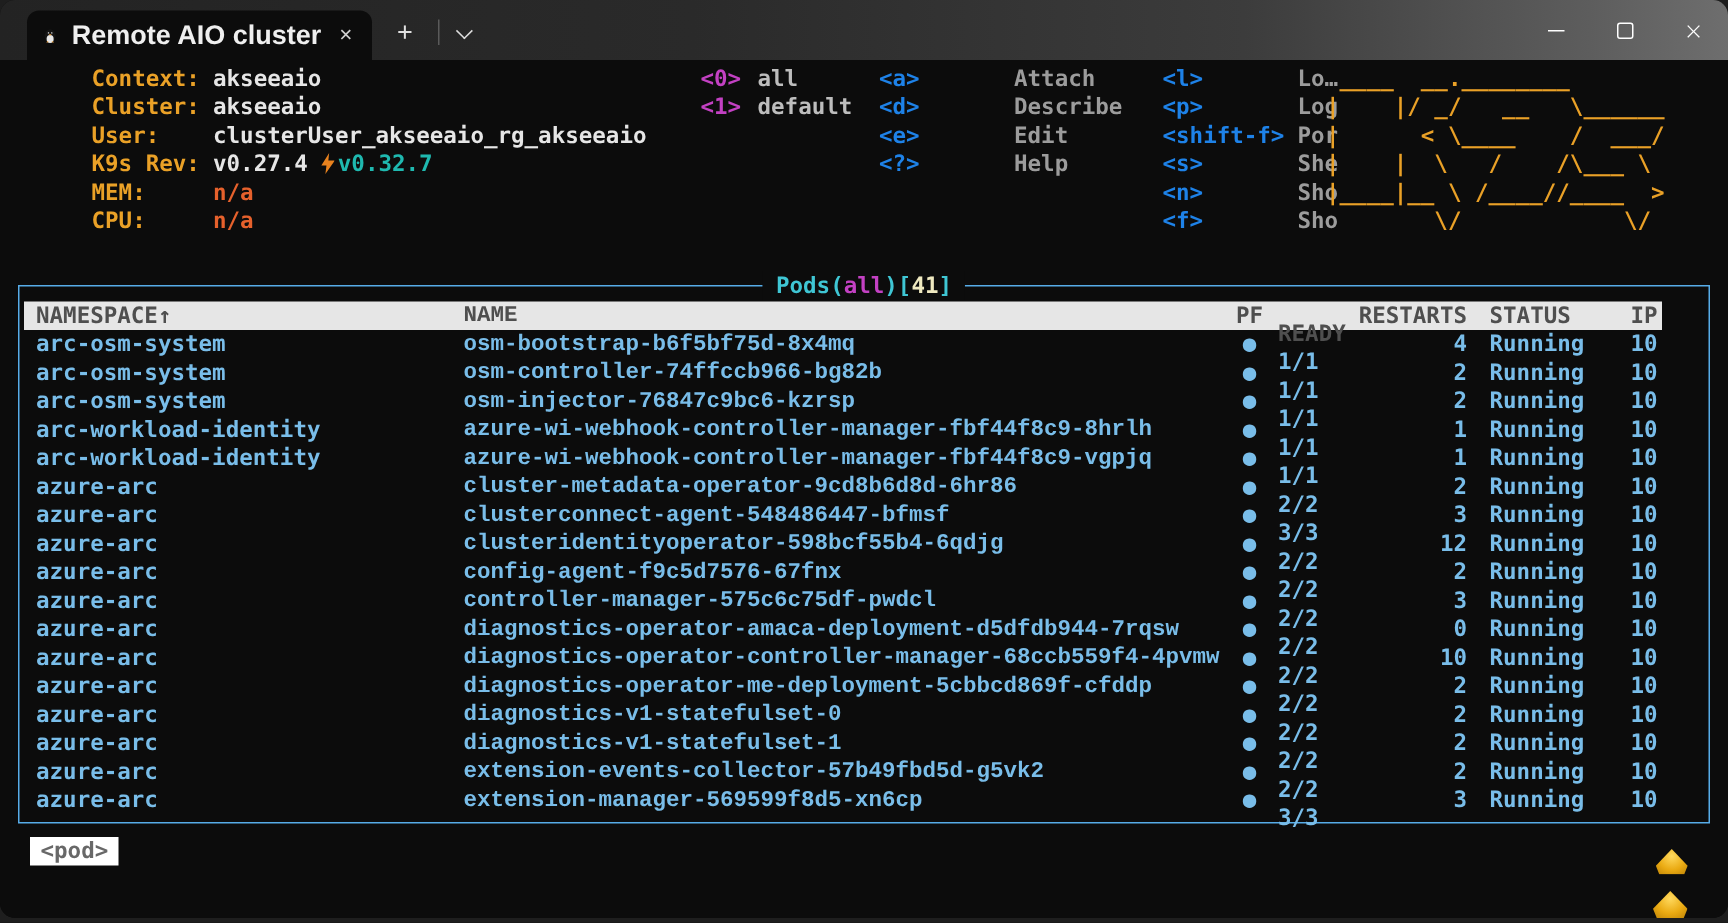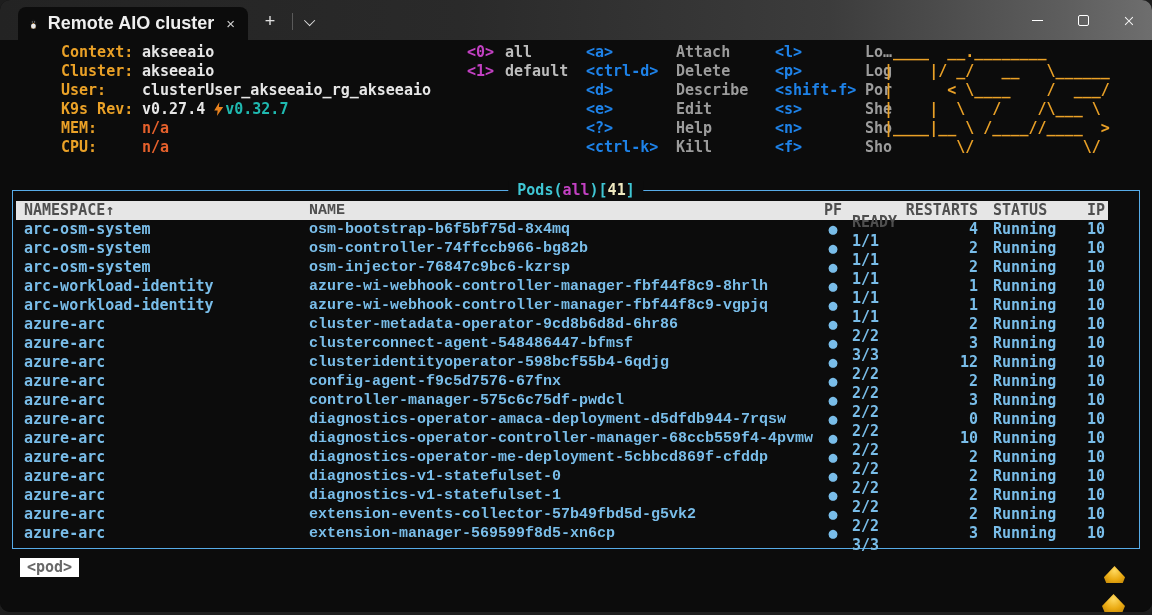--- a/index.html
+++ b/index.html
@@ -108,25 +108,23 @@
         <div class="hline"><span class="hlabel">K9s Rev:</span><span class="hvalue">v0.27.4</span><span class="bolt"></span><span class="upgrade">v0.32.7</span></div>
         <div class="hline"><span class="hlabel">MEM:</span><span class="hvalue na">n/a</span></div>
         <div class="hline"><span class="hlabel">CPU:</span><span class="hvalue na">n/a</span></div>
       </div>
     <div class="nsblock" id="nskeys">
         <div class="hline"><span class="nskey">&lt;0&gt;</span><span class="nsname">all</span></div>
         <div class="hline"><span class="nskey">&lt;1&gt;</span><span class="nsname">default</span></div>
       </div>
     <div class="menu1" id="menu1">
         <div class="hline"><span class="mkey">&lt;a&gt;</span><span class="mact">Attach</span></div>
-        <div class="hline"><span class="mkey">&lt;ctrl-d&gt;</span><span class="mact">Delete</span></div>
         <div class="hline"><span class="mkey">&lt;d&gt;</span><span class="mact">Describe</span></div>
         <div class="hline"><span class="mkey">&lt;e&gt;</span><span class="mact">Edit</span></div>
         <div class="hline"><span class="mkey">&lt;?&gt;</span><span class="mact">Help</span></div>
-        <div class="hline"><span class="mkey">&lt;ctrl-k&gt;</span><span class="mact">Kill</span></div>
       </div>
     <div class="menu2" id="menu2">
         <div class="hline"><span class="mkey">&lt;l&gt;</span><span class="mact">Lo…</span></div>
         <div class="hline"><span class="mkey">&lt;p&gt;</span><span class="mact">Log</span></div>
         <div class="hline"><span class="mkey">&lt;shift-f&gt;</span><span class="mact">Por</span></div>
         <div class="hline"><span class="mkey">&lt;s&gt;</span><span class="mact">She</span></div>
         <div class="hline"><span class="mkey">&lt;n&gt;</span><span class="mact">Sho</span></div>
         <div class="hline"><span class="mkey">&lt;f&gt;</span><span class="mact">Sho</span></div>
       </div>
     <pre class="logo" id="logo"> ____  __.________

